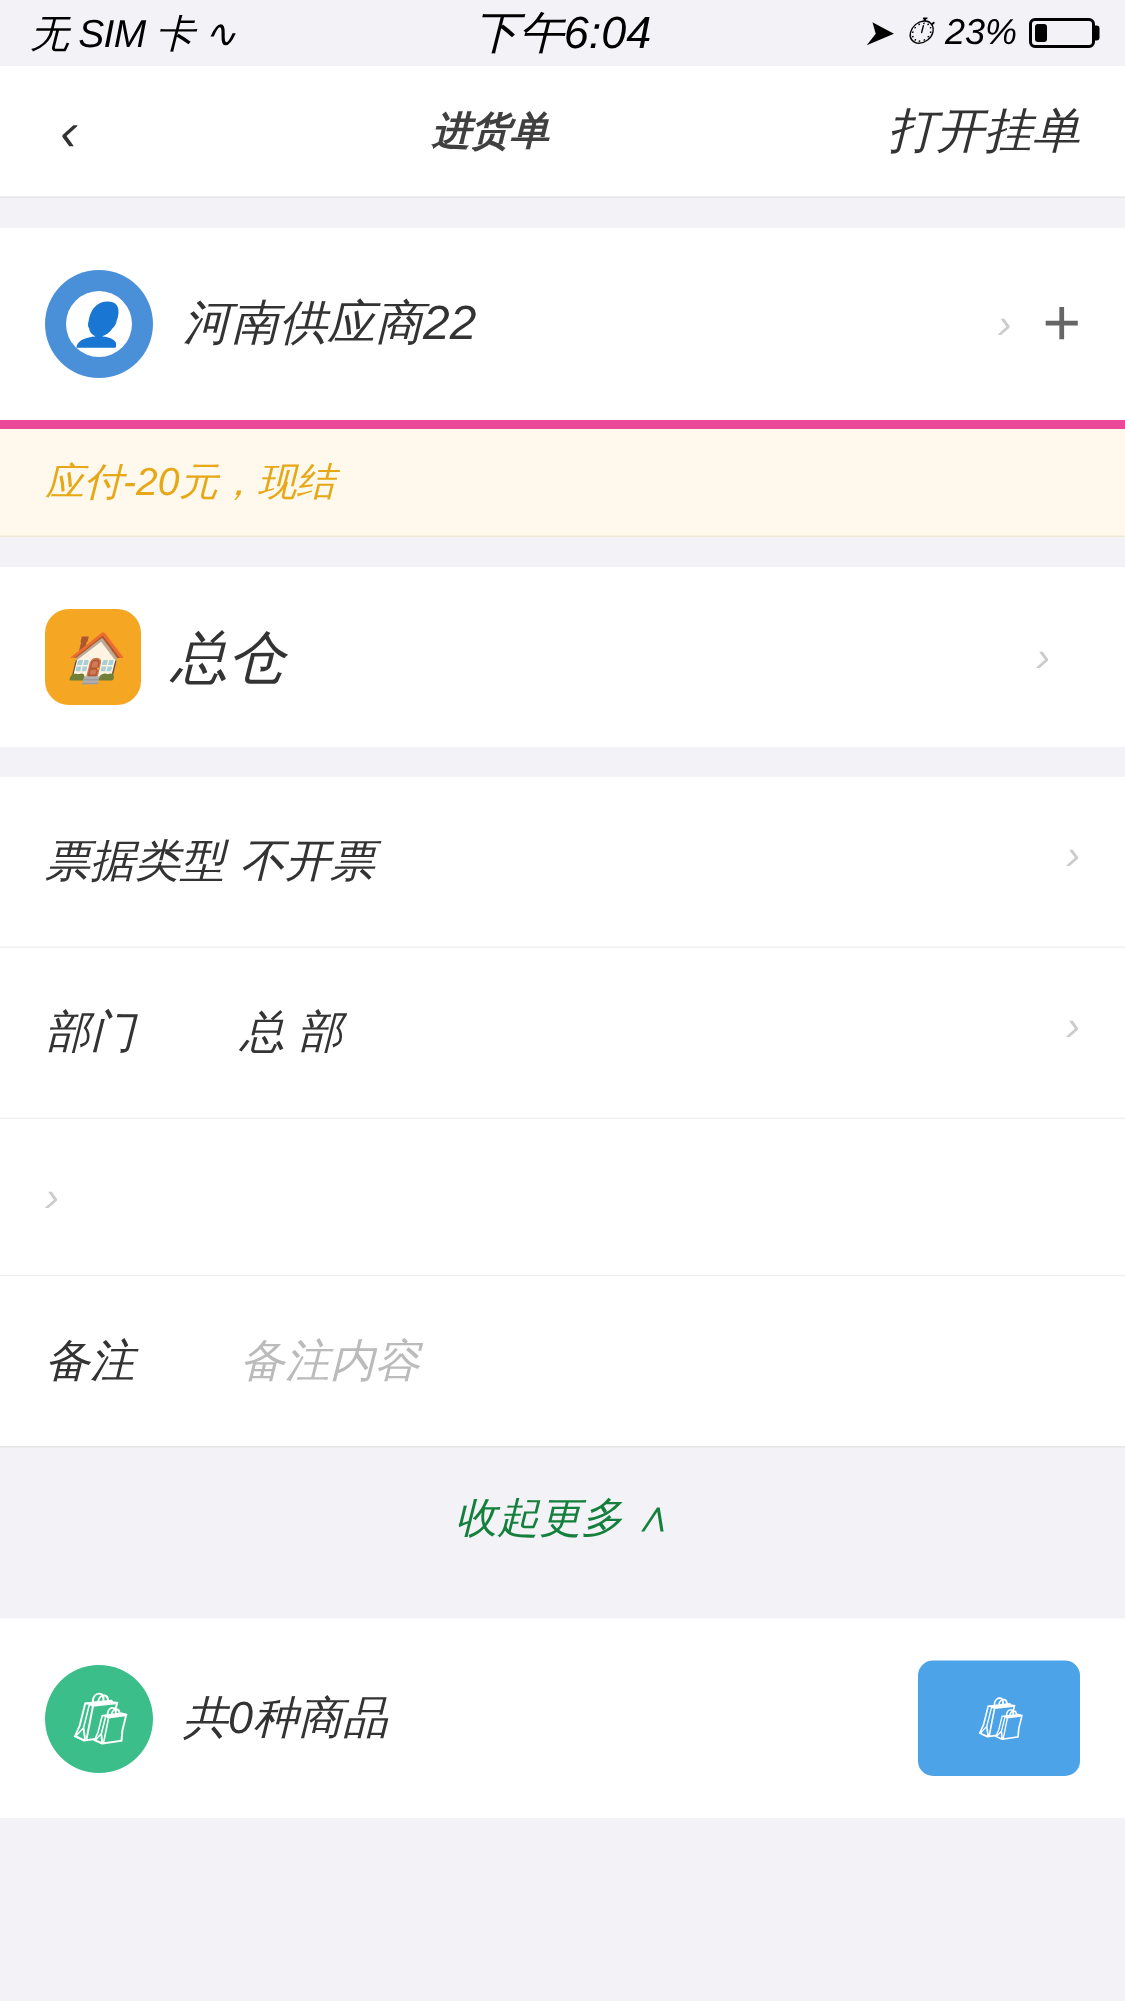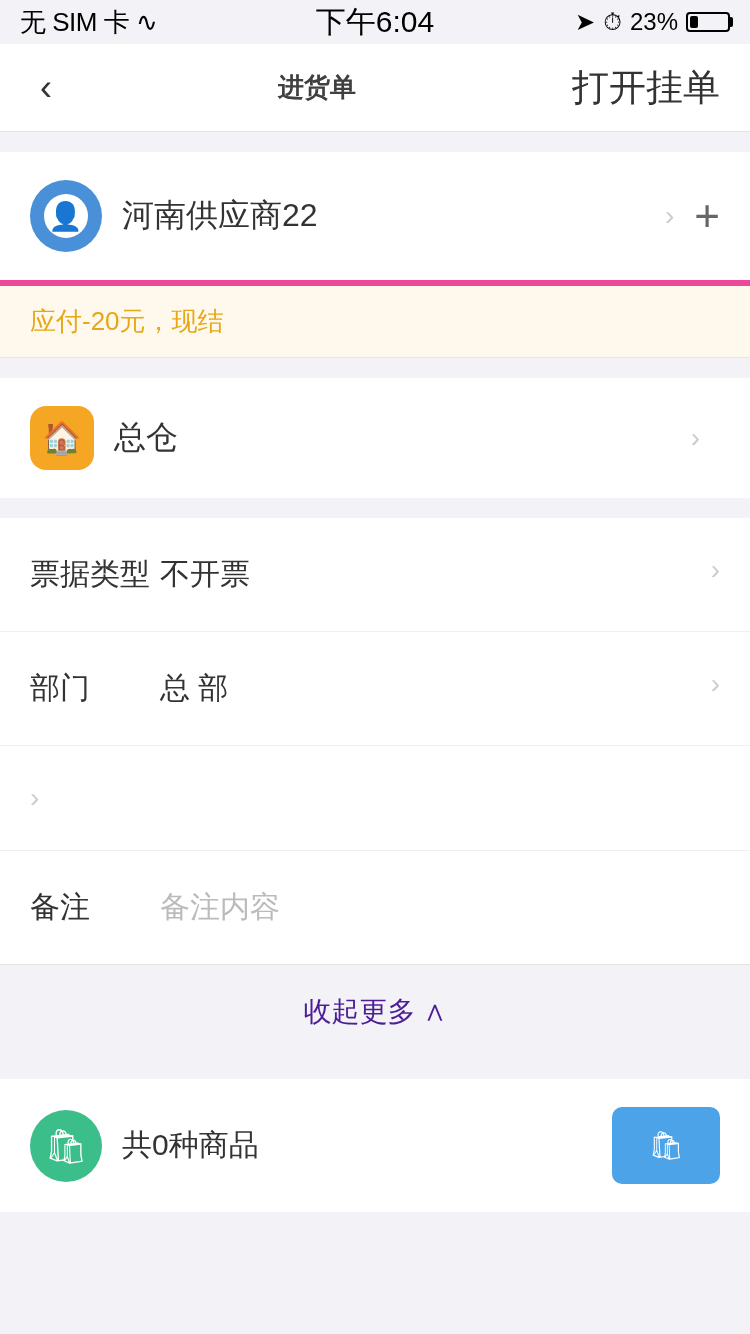--- a/index.html
+++ b/index.html
@@ -1,16 +1,16 @@
 <!DOCTYPE html>
 <html><head>
   <meta charset="utf-8">
   <meta name="viewport" content="width=750px">
   <style>
-    * { box-sizing: border-box; margin: 0; padding: 0; }
+    * { box-sizing: border-box; margin: 0; padding: 0; font-style: italic; }
     body {
       font-family: -apple-system, 'PingFang SC', 'Helvetica Neue', sans-serif;
       background: #f2f2f7;
       width: 750px;
       min-height: 1334px;
       overflow-x: hidden;
     }
 
     
     .status-bar {
@@ -86,21 +86,21 @@
       color: #333;
       cursor: pointer;
       padding: 10px;
     }
     .nav-title {
       font-size: 26px;
       font-weight: 600;
       color: #404040;
     }
     .nav-action {
-      font-size: 37px;
+      font-size: 32px;
       color: #333;
       cursor: pointer;
     }
 
     
     .divider-section {
       height: 20px;
       background: #f2f2f7;
     }
 
@@ -188,21 +188,21 @@
       background: #f5a623;
       display: flex;
       align-items: center;
       justify-content: center;
       margin-right: 20px;
       font-size: 32px;
       color: #fff;
     }
     .warehouse-name {
       flex: 1;
-      font-size: 32px;
+      font-size: 38px;
       color: #333;
     }
 
     
     .form-section {
       background: #fff;
       margin-top: 20px;
     }
     .form-row {
       display: flex;
@@ -233,21 +233,21 @@
       font-size: 28px;
       color: #ccc;
     }
 
     
     .collapse-btn {
       background: #f2f2f7;
       text-align: center;
       padding: 28px;
       font-size: 28px;
-      color: #4c1d95;
+      color: #15803d;
       cursor: pointer;
       border-top: 1px solid #e5e5e5;
     }
 
     
     .product-section {
       background: #fff;
       margin-top: 20px;
       display: flex;
       align-items: center;

